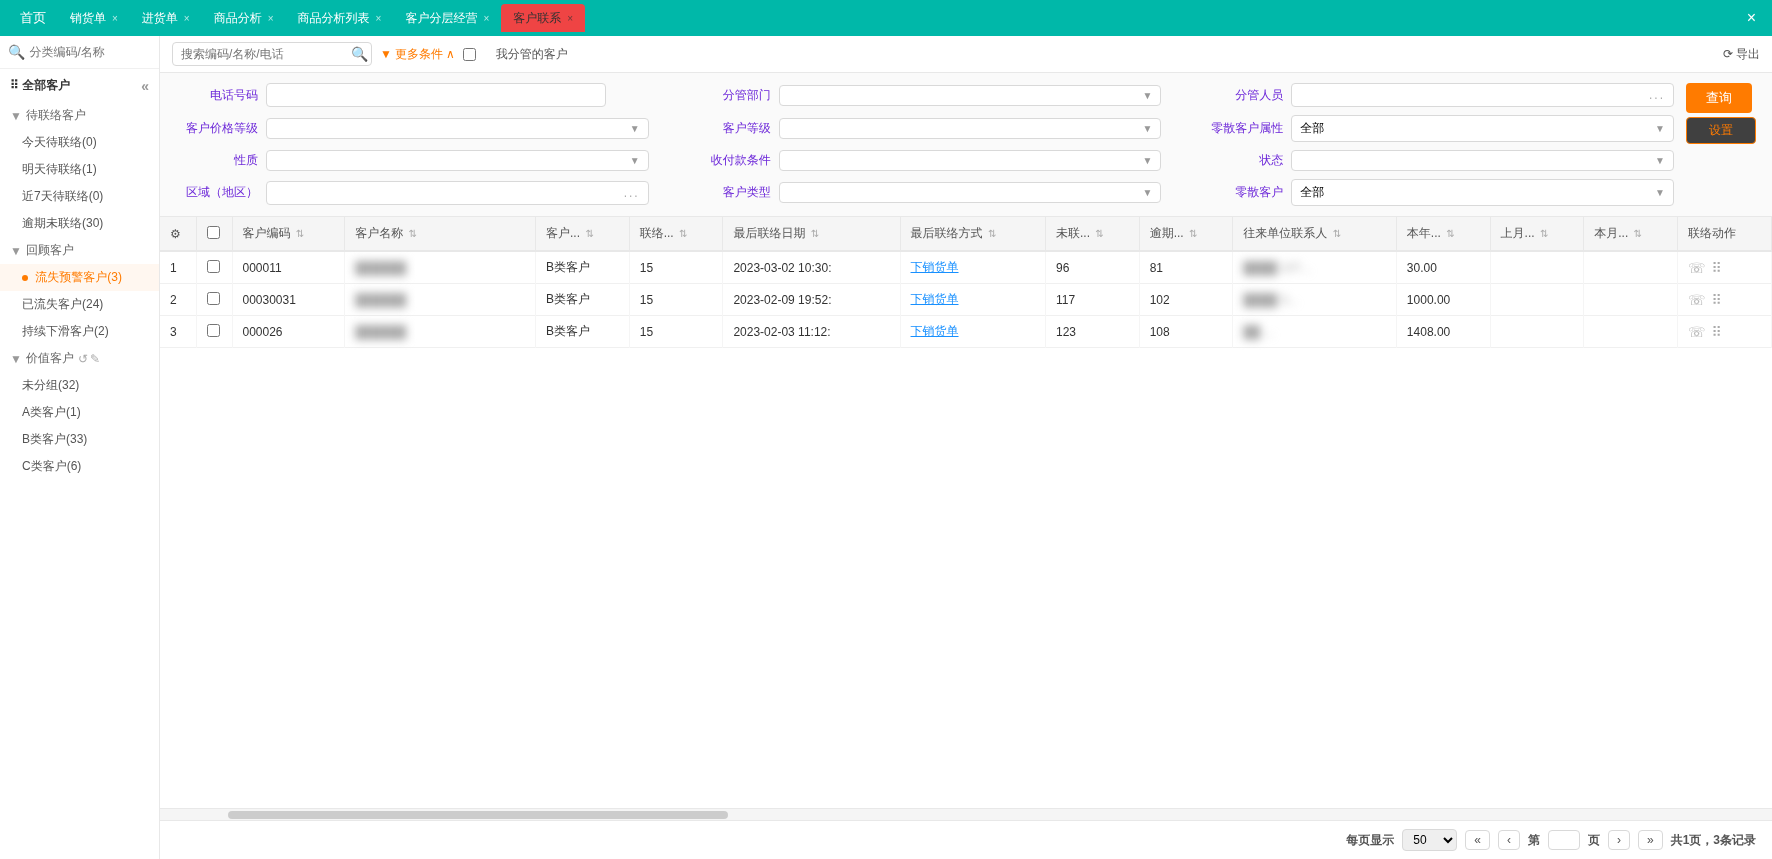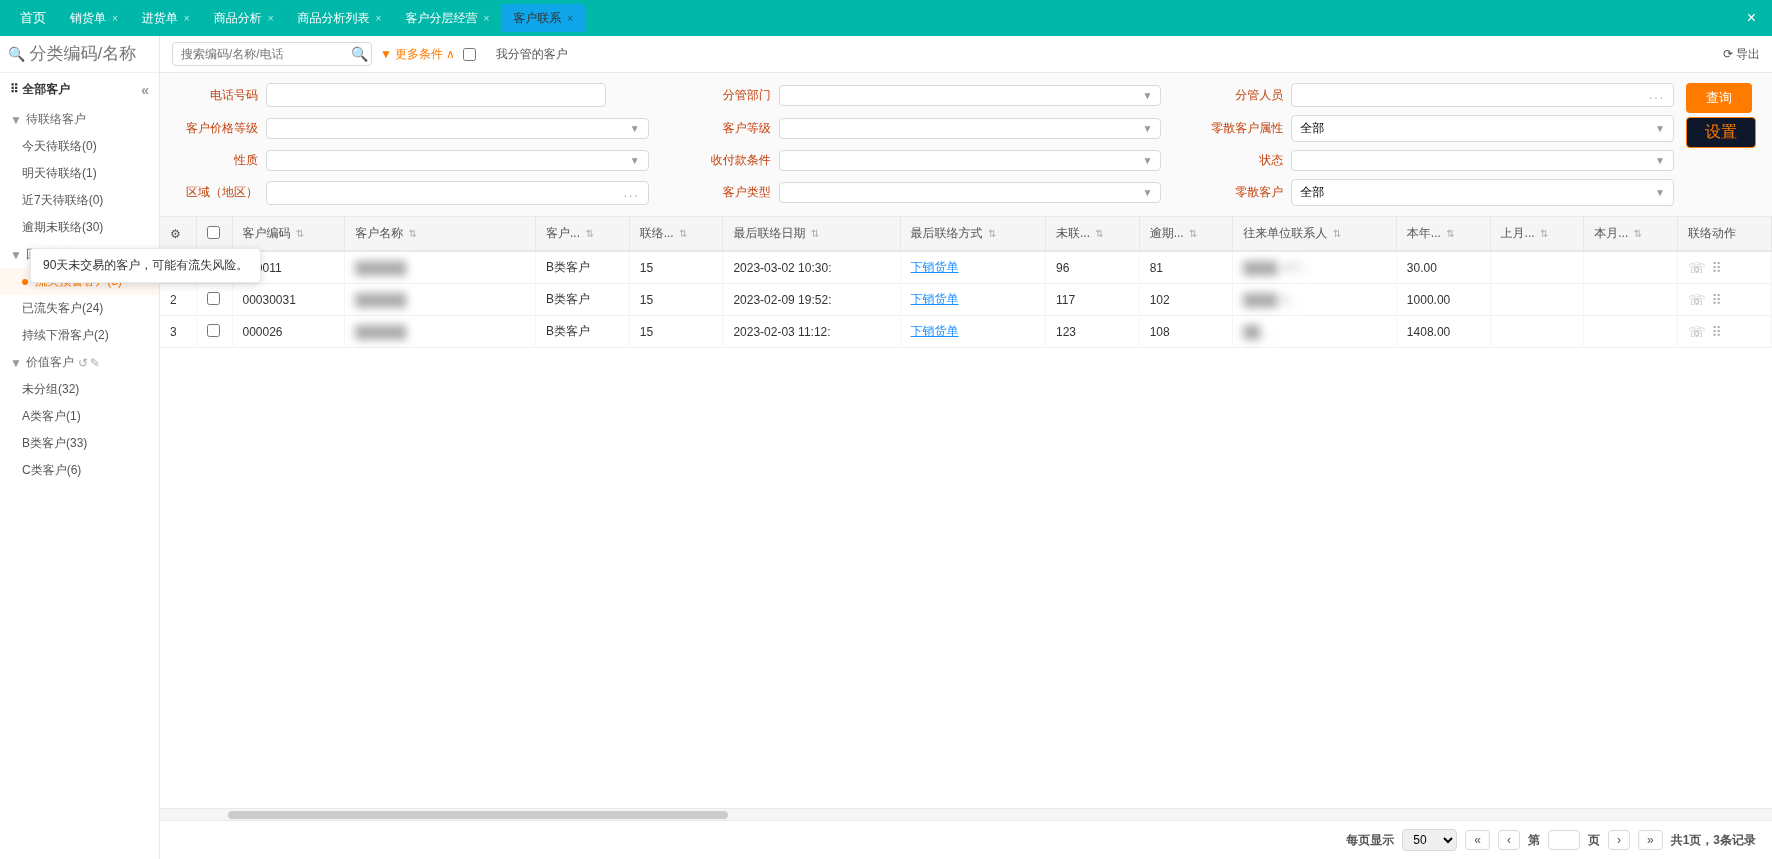--- a/index.html
+++ b/index.html
@@ -19,21 +19,21 @@
       align-items: center;
       padding: 0 12px;
       height: 28px;
       border-radius: 4px 4px 0 0;
       cursor: pointer;
       color: white;
       font-size: 13px;
       white-space: nowrap;
     }
     .nav-tab.active {
-      background: #0ea5e9;
+      background: #ef4444;
       color: #333;
     }
     .nav-tab .close-x {
       margin-left: 6px;
       font-size: 10px;
       opacity: 0.7;
     }
     .nav-home {
       color: white;
       padding: 0 12px;
@@ -66,21 +66,21 @@
       padding: 8px;
       border-bottom: 1px solid #f0f0f0;
       display: flex;
       align-items: center;
       gap: 4px;
     }
     .sidebar-search input {
       flex: 1;
       border: none;
       outline: none;
-      font-size: 17px;
+      font-size: 12px;
       color: #999;
     }
     .sidebar-search-icon {
       color: #ccc;
       font-size: 14px;
     }
     .sidebar-header {
       display: flex;
       align-items: center;
       padding: 8px 10px;
@@ -217,21 +217,21 @@
     .filter-row:last-child { margin-bottom: 0; }
     .filter-field {
       display: flex;
       align-items: center;
       flex: 1;
       min-width: 0;
     }
     .filter-label {
       width: 90px;
       text-align: right;
-      color: #c2410c;
+      color: #6d28d9;
       font-size: 12px;
       padding-right: 8px;
       flex-shrink: 0;
     }
     .filter-input {
       flex: 1;
       border: 1px solid #d9d9d9;
       border-radius: 4px;
       padding: 4px 8px;
       font-size: 12px;
@@ -269,26 +269,26 @@
       background: #ff7b00;
       color: white;
       border: none;
       border-radius: 4px;
       padding: 6px 20px;
       font-size: 13px;
       cursor: pointer;
       margin-right: 4px;
     }
     .setting-btn {
-      background: #0f172a;
+      background: #404040;
       color: #ff7b00;
       border: 1px solid #ff7b00;
       border-radius: 4px;
       padding: 4px 12px;
-      font-size: 16px;
+      font-size: 12px;
       cursor: pointer;
     }
     .btn-group {
       display: flex;
       flex-direction: column;
       gap: 4px;
       margin-left: 12px;
       align-self: flex-start;
     }
 
@@ -473,23 +473,20 @@
     </div>
     <div class="sidebar-item">
       <span>逾期未联络(30)</span>
     </div>
 
     <div class="sidebar-section-title">
       <span class="arrow">▼</span>
       <span>回顾客户</span>
     </div>
 
-    <div class="tooltip-box">
-      <span>90天未交易的客户，可能有流失风险。</span>
-    </div>
 
     <div class="sidebar-item active">
       <span class="dot"></span>
       <span>流失预警客户(3)</span>
     </div>
     <div class="sidebar-item">
       <span>已流失客户(24)</span>
     </div>
     <div class="sidebar-item">
       <span>持续下滑客户(2)</span>

